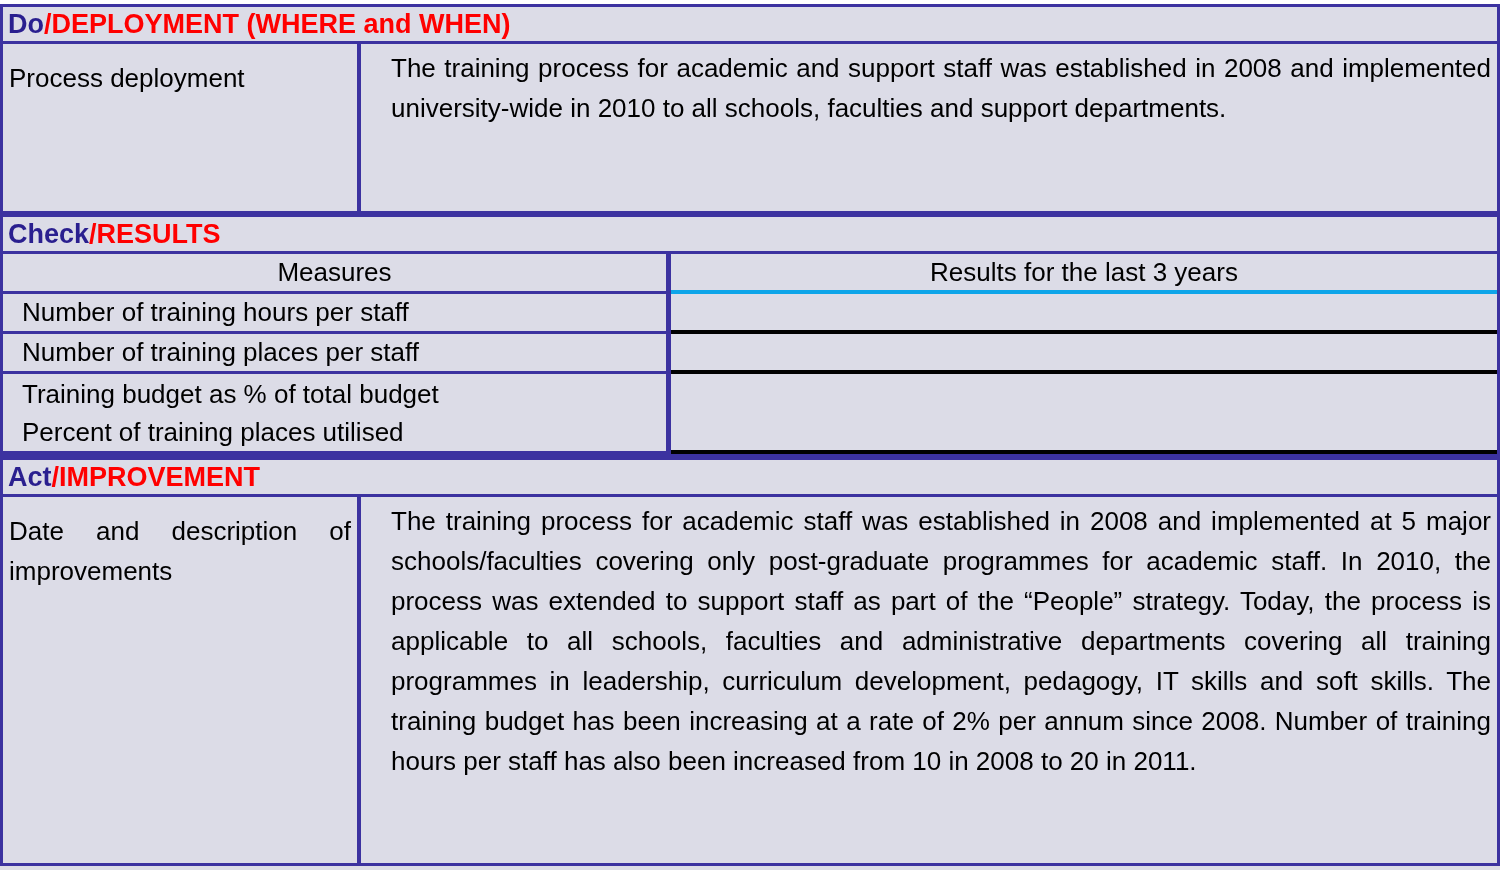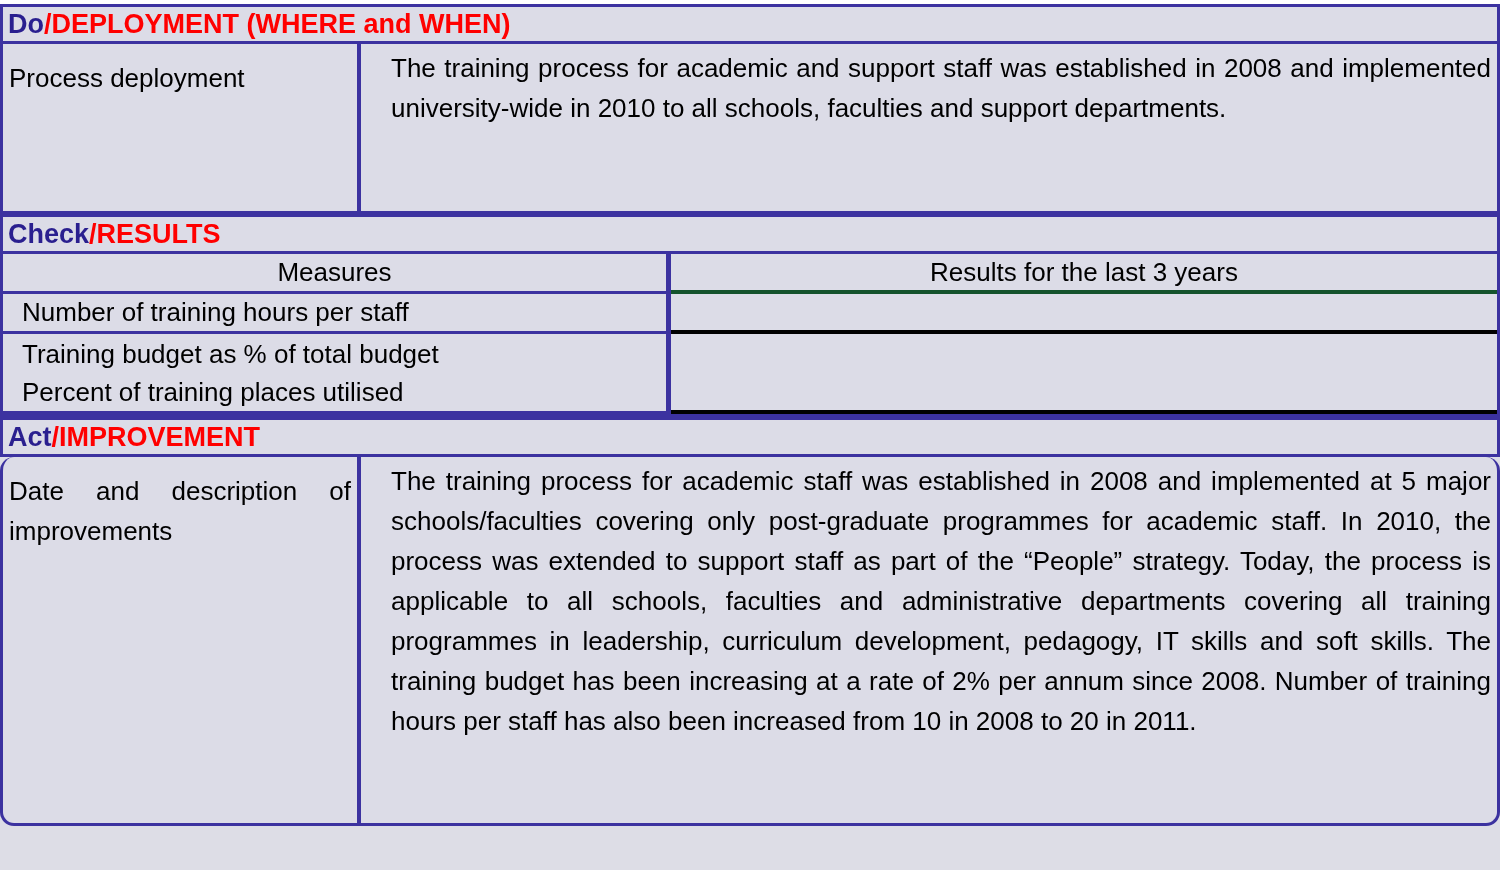--- a/index.html
+++ b/index.html
@@ -121,21 +121,21 @@
     box-sizing: border-box;
     flex: 1 1 auto;
     border-bottom: 4px solid #000000;
     display: flex;
     align-items: center;
     justify-content: center;
     font-size: 26px;
     color: #000;
   }
   .res-value.hdr {
-    border-bottom: 4px solid #14532d;
+    border-bottom: 4px solid #0ea5e9;
   }
   .res-row.last .res-measure { border-bottom: none; }
   .res-row.last .res-value { border-bottom: none; }
 </style>
 </head>
 <body>
 
 <div id="page">
 
   <div class="band">
@@ -163,39 +163,43 @@
     <div class="res-row">
       <div class="res-measure hdr">Measures</div>
       <div class="res-value hdr">Results for the last 3 years</div>
     </div>
 
     <div class="res-row">
       <div class="res-measure">Number of training hours per staff</div>
       <div class="res-value"></div>
     </div>
 
+    <div class="res-row">
+      <div class="res-measure">Number of training places per staff</div>
+      <div class="res-value"></div>
+    </div>
 
     <div class="res-row last">
       <div class="res-measure">Training budget as % of total budget</div>
       <div class="res-value"></div>
     </div>
 
     <div class="res-row">
       <div class="res-measure">Percent of training places utilised</div>
       <div class="res-value"></div>
     </div>
   </div>
 
   <div class="band">
     <div class="band-text">
       <span class="kw-blue">Act</span><span class="kw-red">/</span><span class="kw-red">IMPROVEMENT</span>
     </div>
   </div>
 
-  <div class="tworow" style="height:369px;border-radius:14px;">
+  <div class="tworow" style="height:369px;">
     <div class="cell-left">
       <div class="body-text-left">Date and description of improvements</div>
     </div>
     <div class="cell-right">
       <div class="body-text">The training process for academic staff was established in 2008 and implemented at 5 major schools/faculties covering only post-graduate programmes for academic staff. In 2010, the process was extended to support staff as part of the “People” strategy. Today, the process is applicable to all schools, faculties and administrative departments covering all training programmes in leadership, curriculum development, pedagogy, IT skills and soft skills. The training budget has been increasing at a rate of 2% per annum since 2008. Number of training hours per staff has also been increased from 10 in 2008 to 20 in 2011.</div>
     </div>
   </div>
 
 </div>
 

